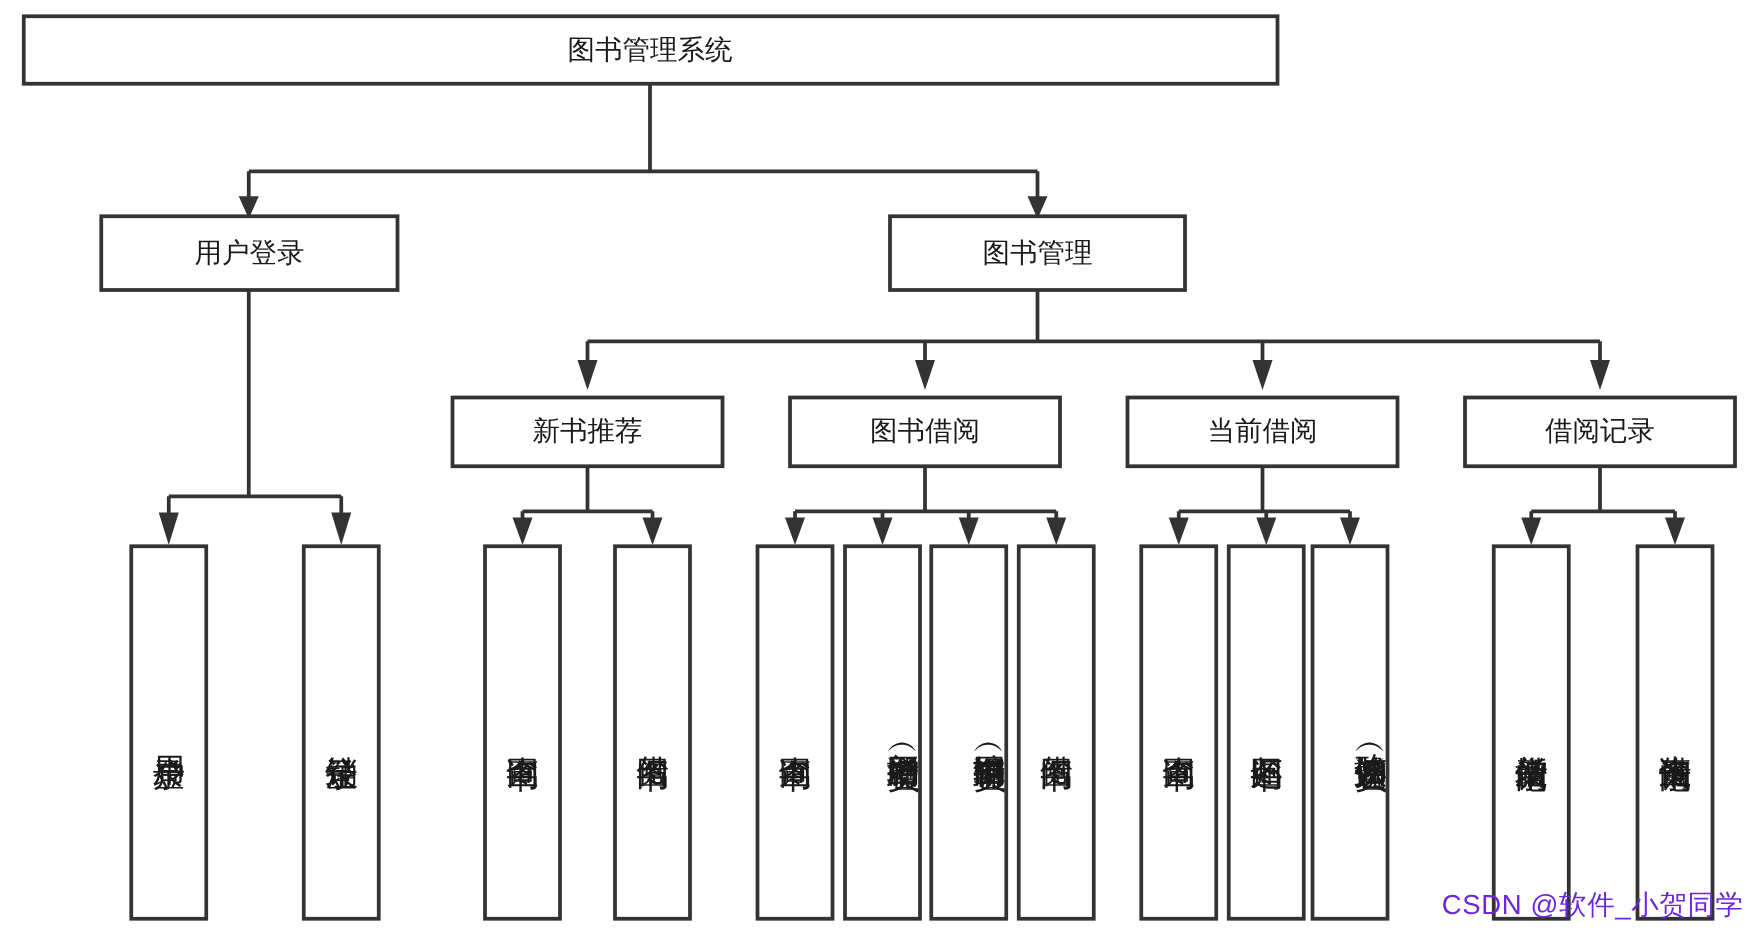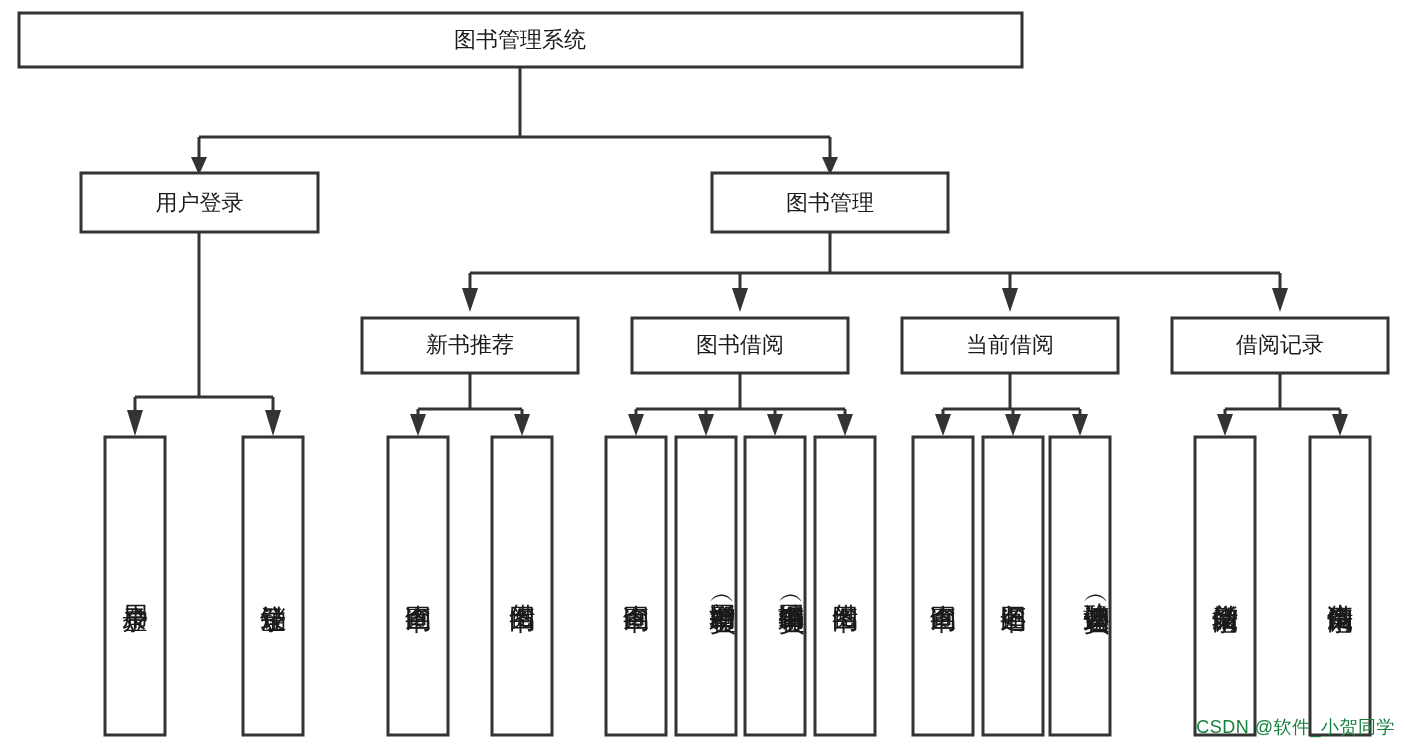--- a/index.html
+++ b/index.html
@@ -54,22 +54,22 @@
     display: flex;
     align-items: center;
     justify-content: center;
     text-align: center;
     white-space: normal;
     pointer-events: none;
   }
   .watermark {
     position: absolute;
     font-family: "Liberation Sans", "DejaVu Sans", sans-serif;
-    font-size: 18px;
-    color: #15803d;
+    font-size: 22px;
+    color: #6d28d9;
     white-space: nowrap;
     letter-spacing: 0.5px;
   }
 </style>
 </head>
 <body>
 
 <div id="diagram-root">
 
   <svg id="diagram-svg" width="1405" height="747" viewBox="0 0 1405 747">

